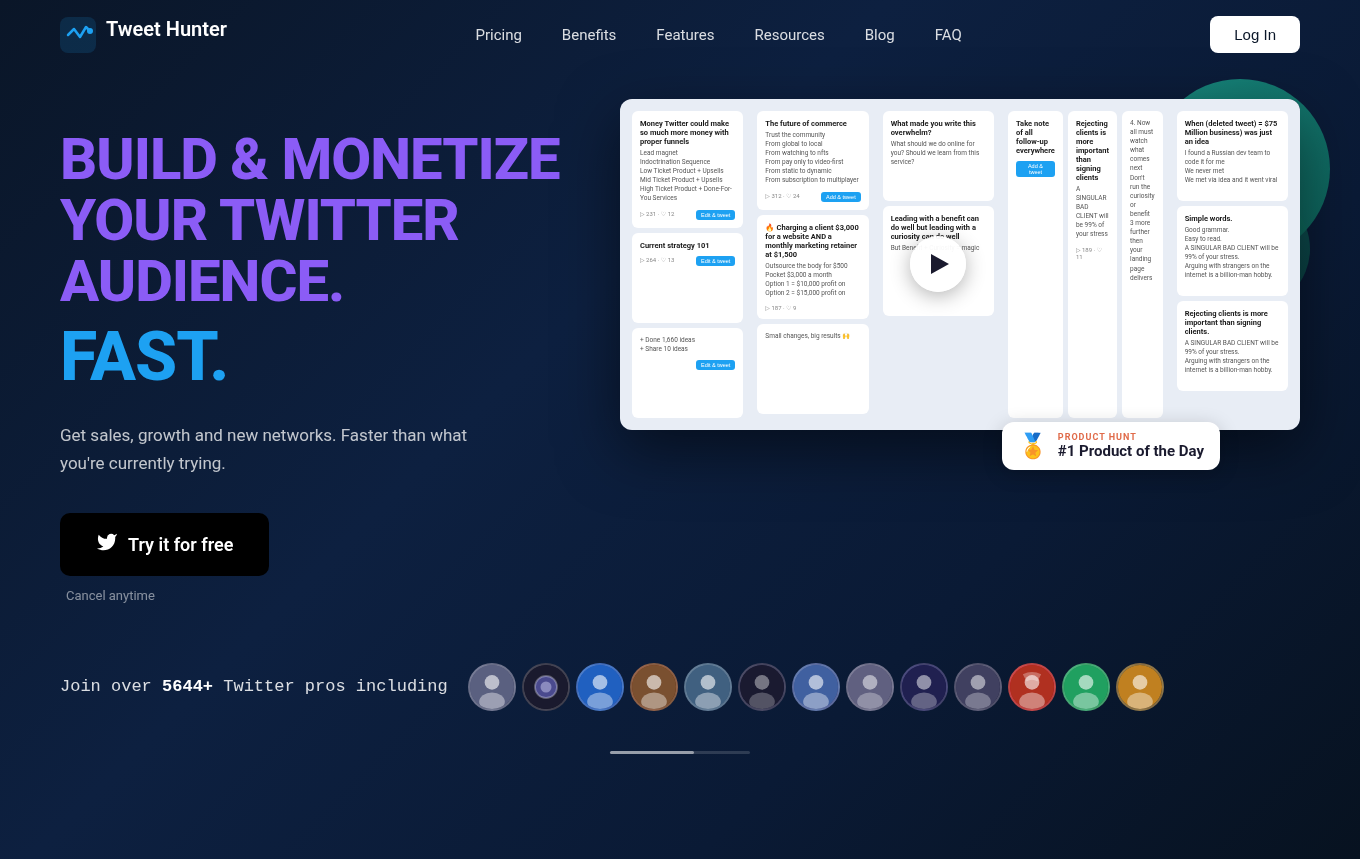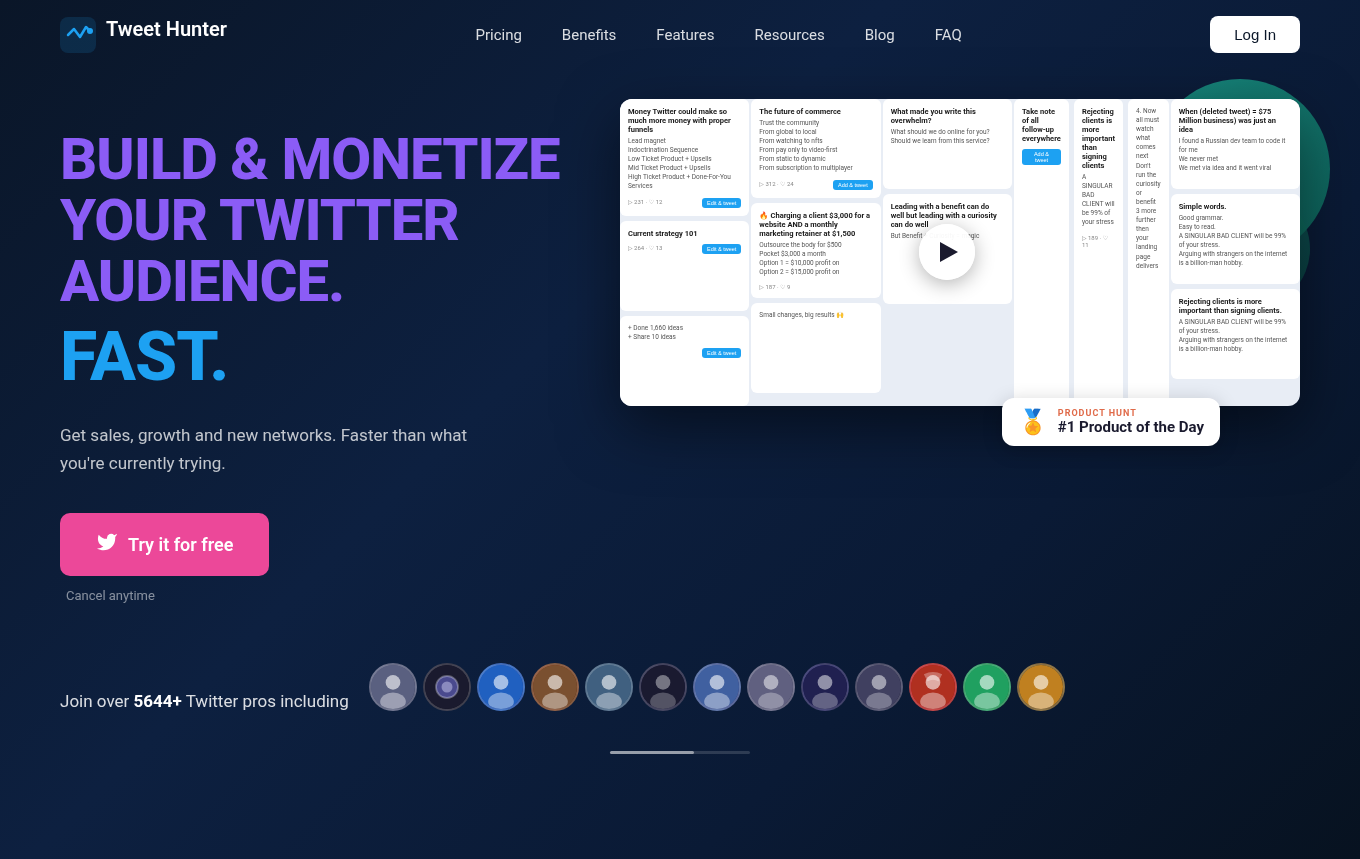--- a/index.html
+++ b/index.html
@@ -102,21 +102,21 @@
       font-size: 17px;
       line-height: 1.6;
       margin-top: 28px;
       max-width: 440px;
     }
 
     .cta-btn {
       display: inline-flex;
       align-items: center;
       gap: 10px;
-      background: #ec4899;
+      background: #000000;
       color: white;
       border: none;
       padding: 18px 36px;
       border-radius: 10px;
       font-size: 18px;
       font-weight: 600;
       cursor: pointer;
       margin-top: 36px;
       text-decoration: none;
     }
@@ -146,21 +146,22 @@
       border-radius: 12px;
       overflow: hidden;
       background: #1a2744;
       box-shadow: 0 20px 60px rgba(0,0,0,0.5);
       margin-top: -10px;
     }
 
     .screenshot-grid {
       display: grid;
       grid-template-columns: repeat(5, 1fr);
-      gap: 2px;
+      gap: 14px;
+      padding: 12px;
       background: #e8edf5;
     }
 
     .tweet-card {
       background: white;
       border-radius: 6px;
       padding: 8px;
       font-size: 7px;
       color: #333;
       min-height: 90px;
@@ -277,22 +278,23 @@
     .ph-text-main {
       font-size: 15px;
       font-weight: 700;
       color: #1a1a2e;
     }
 
     
     .bottom-section {
       padding: 60px 60px 20px;
       display: flex;
-      align-items: flex-end;
+      align-items: center;
       gap: 20px;
+      font-family: Liberation Mono, monospace;
     }
 
     .join-text {
       font-size: 17px;
       color: rgba(255,255,255,0.85);
       white-space: nowrap;
     }
 
     .join-text strong {
       color: white;

